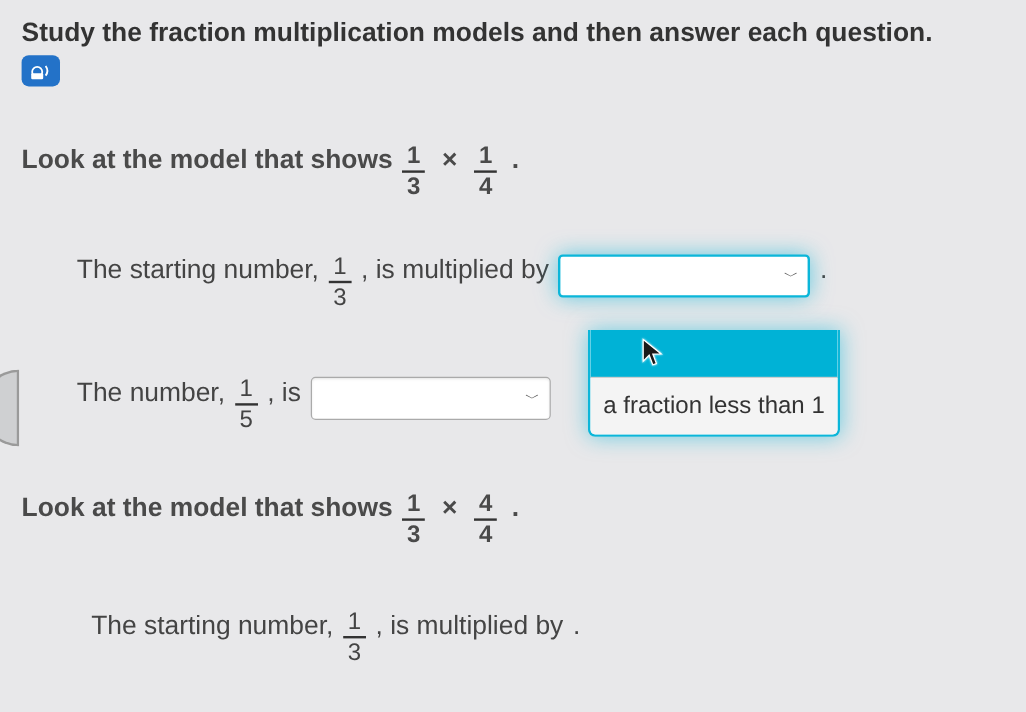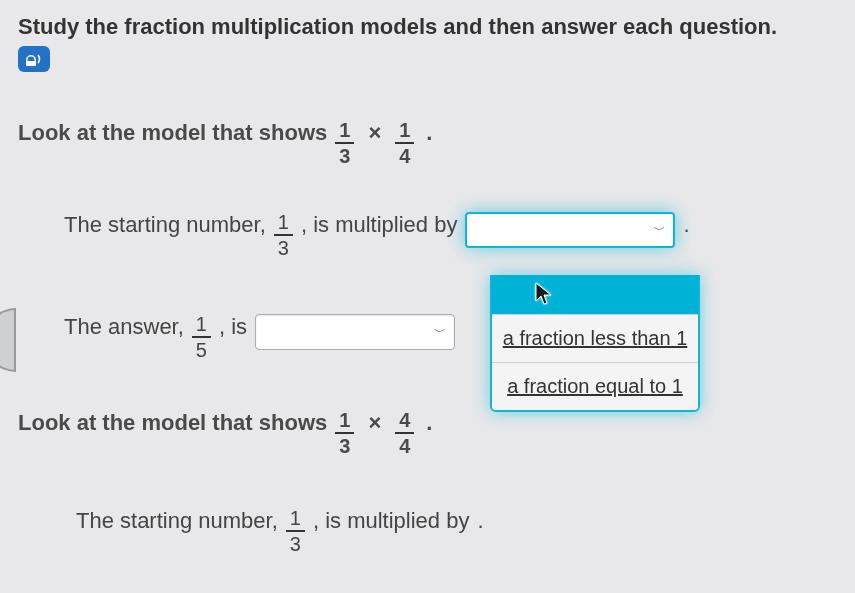--- a/index.html
+++ b/index.html
@@ -99,21 +99,20 @@
       font-size: 20px;
       color: #333;
       overflow: hidden;
     }
     .dd-item {
       padding: 10px 8px;
       text-align: center;
       line-height: 1.35;
       border-bottom: 1px solid #cfcfcf;
       background:#f4f4f4;
-      text-decoration:underline;
     }
     .dd-item:last-child { border-bottom: none; }
     .dd-item-active {
       background: #00b2d6;
       height: 40px;
       padding: 0;
       position: relative;
     }
     .cursor {
       position: absolute;
@@ -178,21 +177,21 @@
     </span>
     <span>, is multiplied by</span>
     <span class="select select-open">
       <span class="chevron">﹀</span>
     </span>
     <span class="period">.</span>
   </div>
 
   
   <div class="line line-3">
-    <span>The answer,</span>
+    <span>The number,</span>
     <span class="frac">
       <span class="num">1</span>
       <span class="bar"></span>
       <span class="den">5</span>
     </span>
     <span>, is</span>
     <span class="select">
       <span class="chevron">﹀</span>
     </span>
   </div>
@@ -230,14 +229,13 @@
 
 <div class="dropdown">
   <div class="dd-item dd-item-active">
     <span class="cursor">
       <svg width="20" height="26" viewBox="0 0 20 26">
         <path d="M2 2 L2 20 L7 15 L10 23 L13 22 L10 14 L17 14 Z" fill="#1a1a1a" stroke="#fff" stroke-width="1"></path>
       </svg>
     </span>
   </div>
   <div class="dd-item">a fraction less than 1</div>
-  <div class="dd-item">a fraction equal to 1</div>
 </div>
 
 </body></html>

